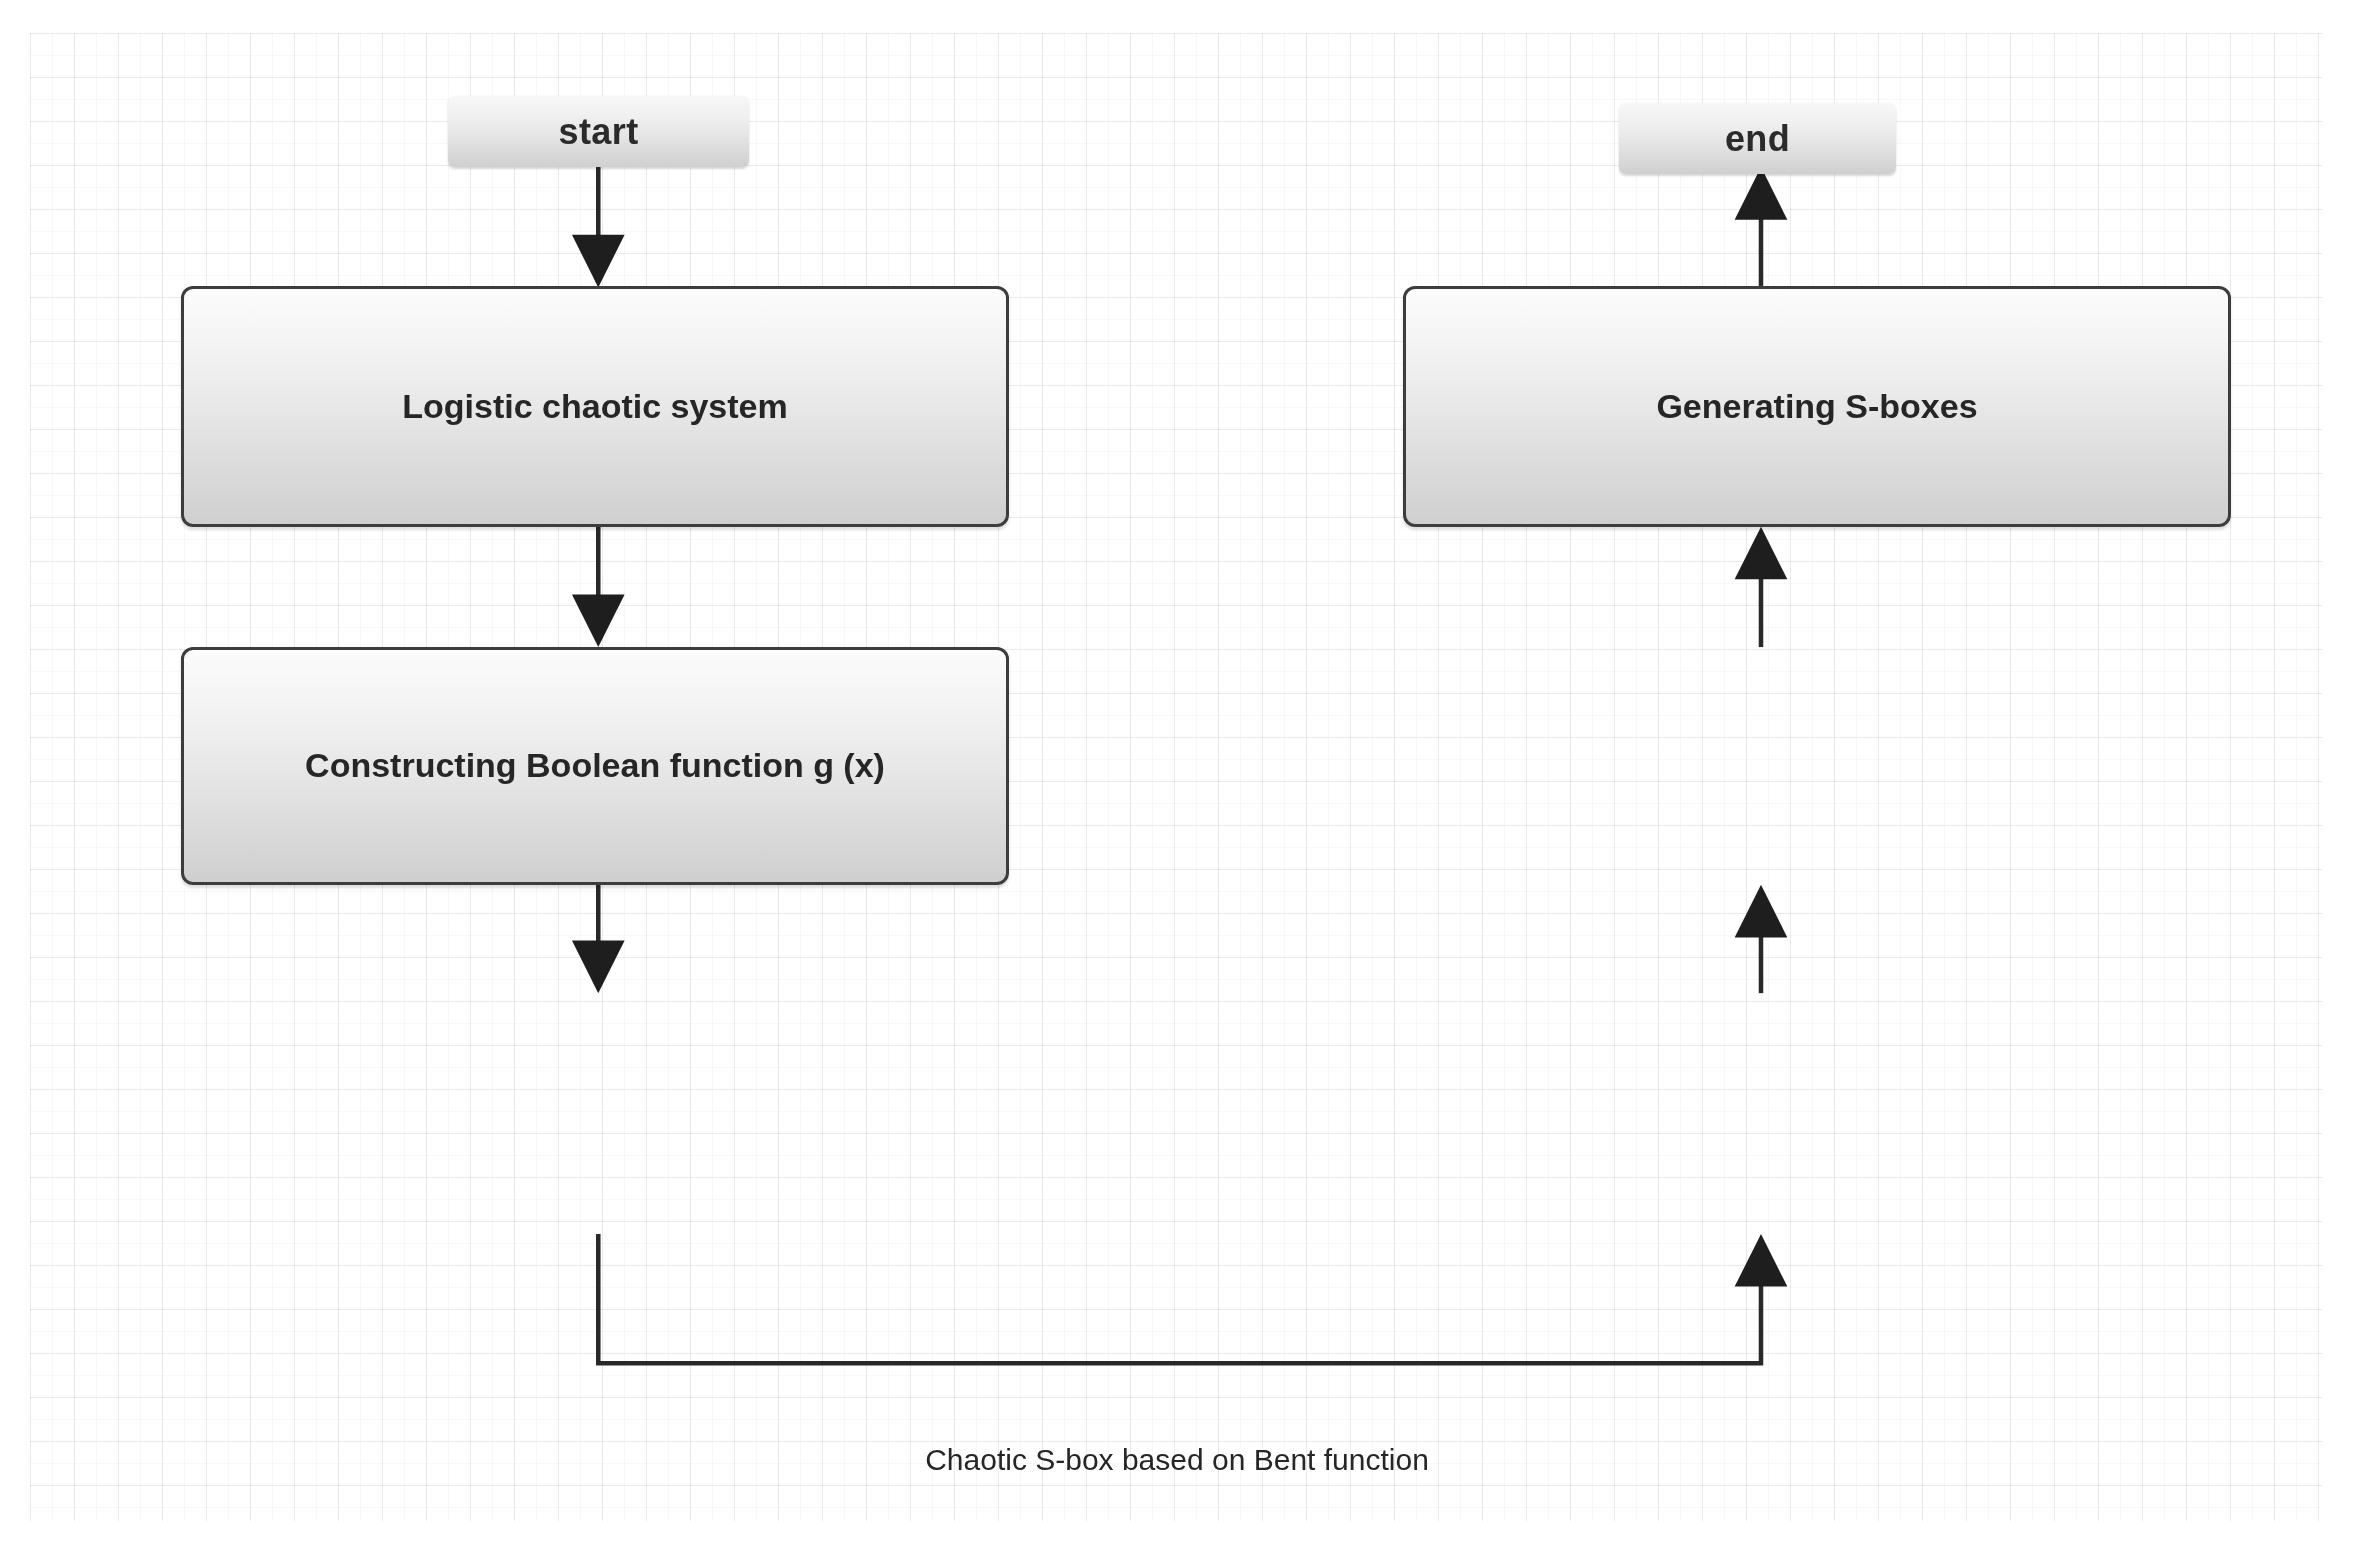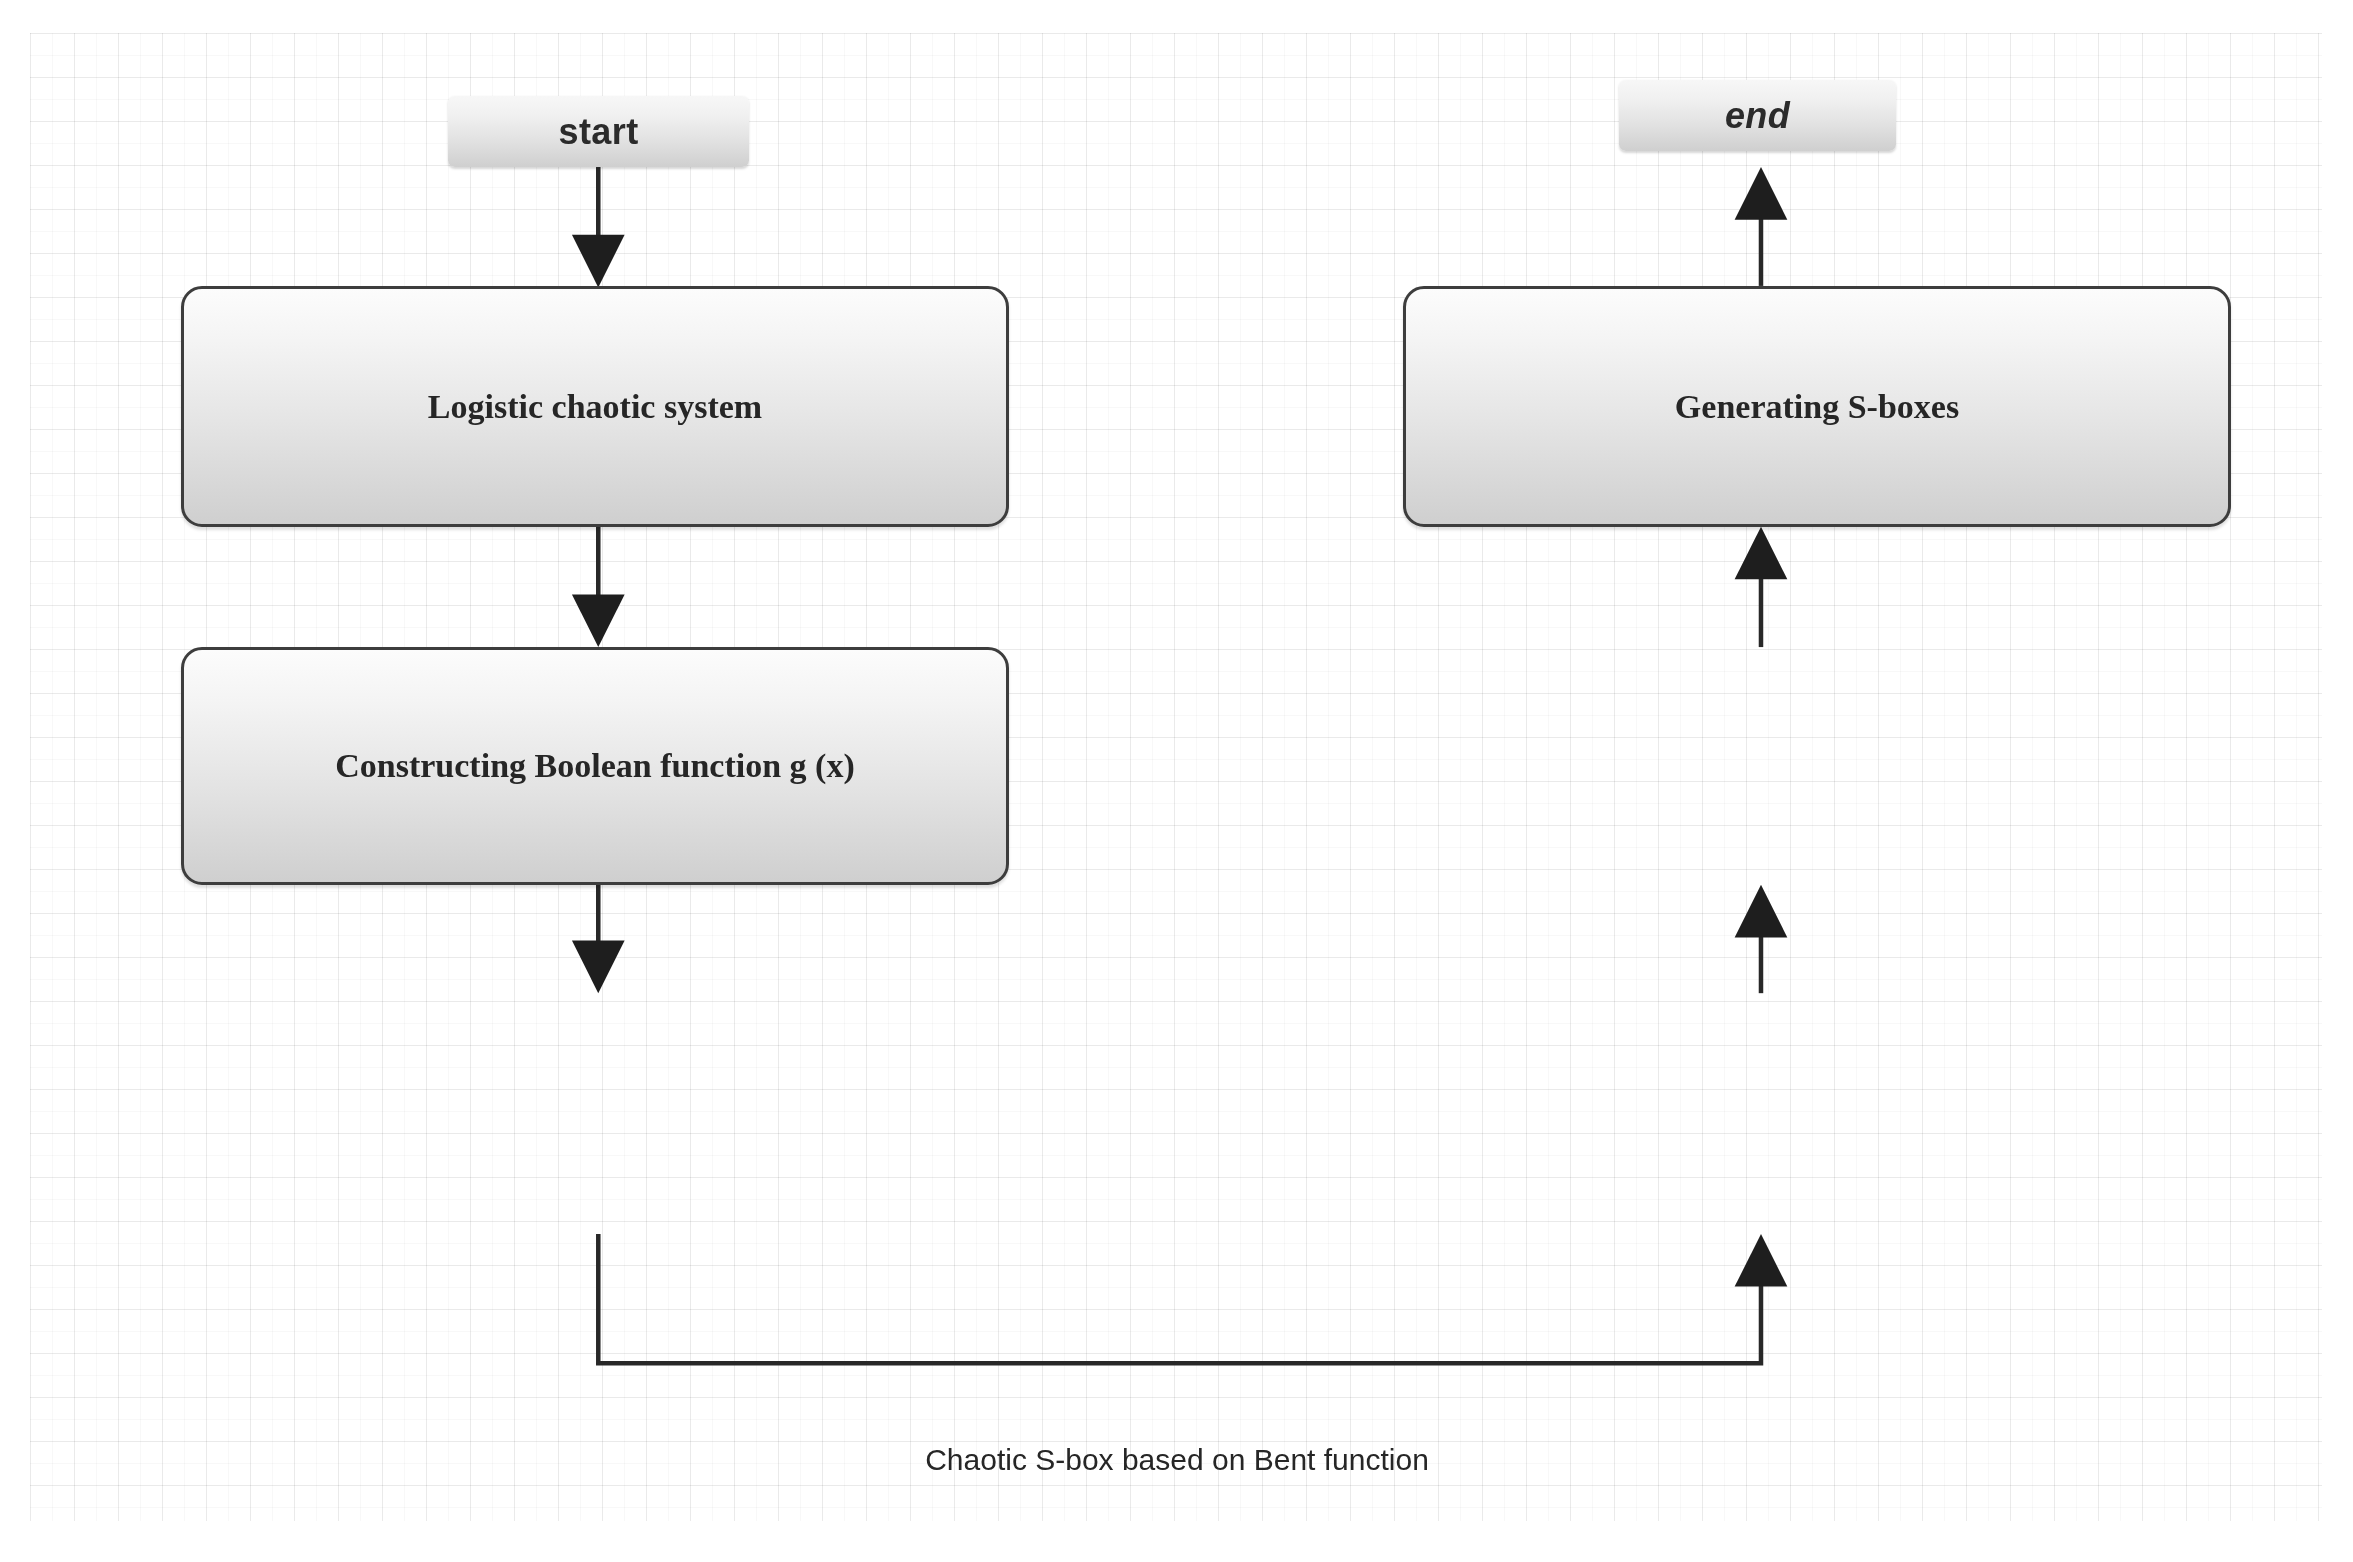--- a/index.html
+++ b/index.html
@@ -58,25 +58,24 @@
   }
 
   
   .node {
     position: absolute;
     display: flex;
     align-items: center;
     justify-content: center;
     box-sizing: border-box;
     border: 3.8px solid #3d3d3d;
-    border-radius: 21px;
+    border-radius: 12px;
     background: linear-gradient(to bottom, #fcfcfc 0%, #f4f4f4 22%, #e4e4e4 58%, #cfcfcf 100%);
     box-shadow: 0 2.3px 3px rgba(0,0,0,0.13);
     padding: 0 46px;
-    font-family: Liberation Serif, serif;
   }
   .node-label {
     font-size: 34px;
     font-weight: bold;
     color: #262626;
     text-align: center;
     line-height: 1.22;
     white-space: pre-line;
   }
 
@@ -154,21 +153,21 @@
     <g>
       <line class="conn-line" x1="2340" y1="380" x2="2340" y2="274"></line>
       <polygon class="conn-head" points="2340,222 2305,292 2375,292"></polygon>
     </g>
   </svg>
 
   <div class="terminator" style="left:448px; top:96px; width:301px; height:71px;">
     <span>start</span>
   </div>
 
-  <div class="terminator" style="left:1619px; top:80px; width:277px; height:71px;font-style:italic;">
+  <div class="terminator" style="left:1619px; top:103px; width:277px; height:71px;">
     <span>end</span>
   </div>
 
   <div class="node" style="left:181px; top:286px; width:828px; height:241px;">
     <span class="node-label">Logistic chaotic system</span>
   </div>
 
   <div class="node" style="left:181px; top:647px; width:828px; height:238px;">
     <span class="node-label">Constructing Boolean function g (x)</span>
   </div>

